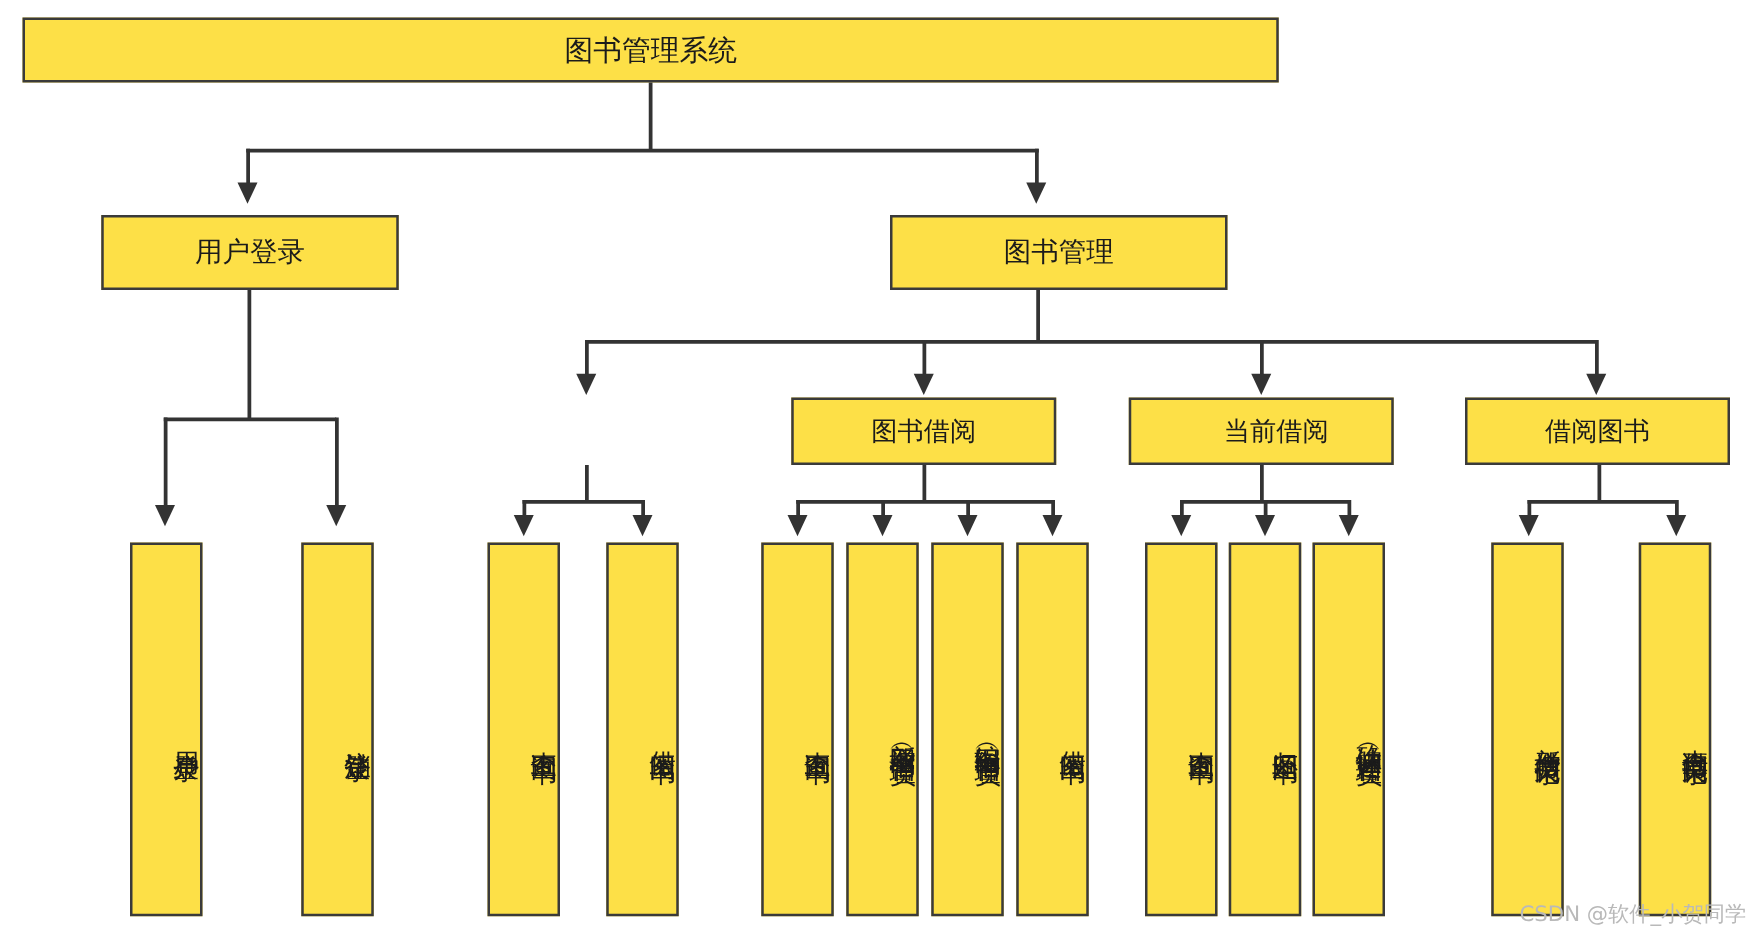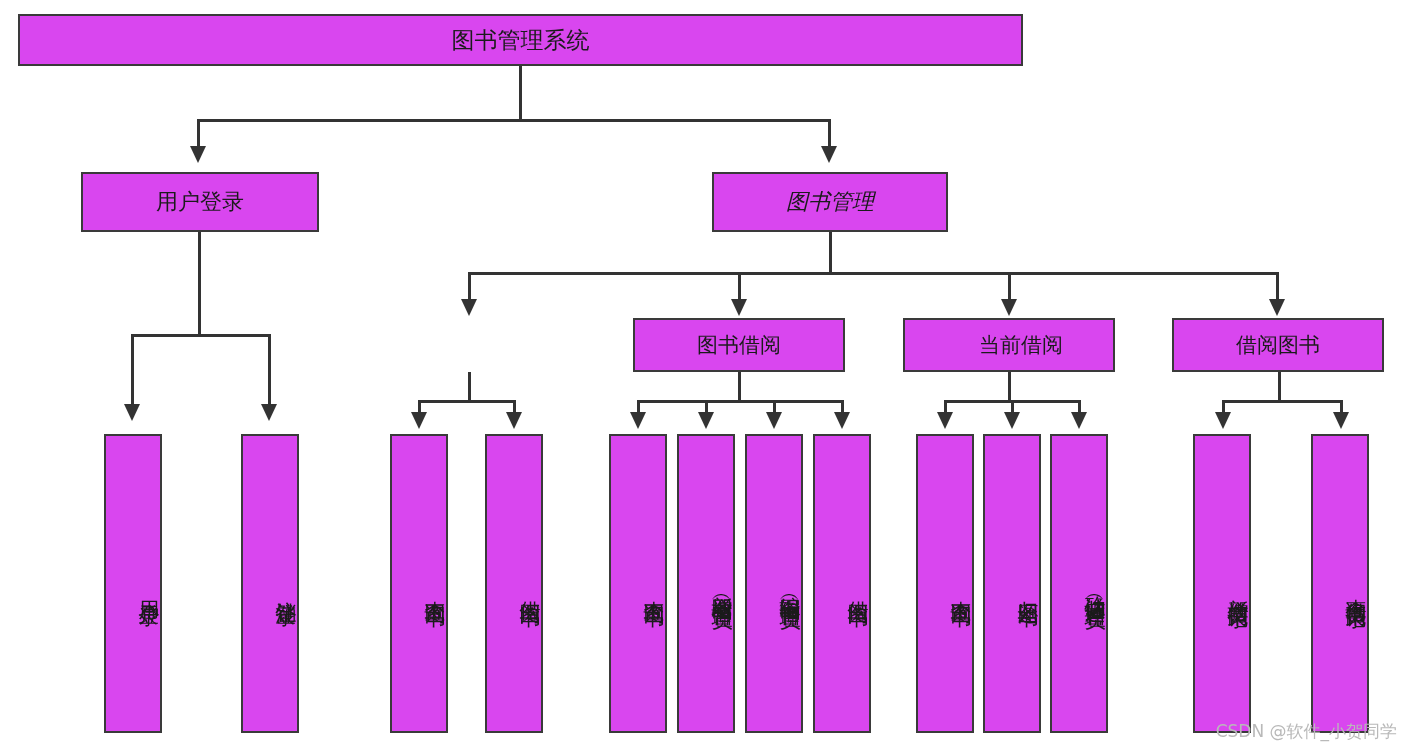--- a/index.html
+++ b/index.html
@@ -14,21 +14,21 @@
     position: relative;
     width: 1405px;
     height: 747px;
     background: #ffffff;
     overflow: hidden;
   }
   
   .node {
     position: absolute;
     box-sizing: border-box;
-    background: #d946ef;
+    background: #fde047;
     border: 2px solid #3a3a3a;
     display: flex;
     align-items: center;
     justify-content: center;
     color: #1b1b1b;
   }
   .node.root {
     font-size: 23px;
   }
   .node.lvl2 {
@@ -93,21 +93,21 @@
   <div class="conn h" style="left:197px; top:119px; width:634px; height:3px;"></div>
 
   <div class="conn v" style="left:197px; top:119px; height:30px;"></div>
   <div class="arrow" style="left:190px; top:146px;"></div>
   <div class="conn v" style="left:828px; top:119px; height:30px;"></div>
   <div class="arrow" style="left:821px; top:146px;"></div>
 
   <div class="node lvl2" style="left:81px; top:172px; width:238px; height:60px;">
     <span class="label">用户登录</span>
   </div>
-  <div class="node lvl2" style="left:712px; top:172px; width:236px; height:60px;font-style:italic;">
+  <div class="node lvl2" style="left:712px; top:172px; width:270px; height:60px;">
     <span class="label">图书管理</span>
   </div>
 
   <div class="conn v" style="left:198px; top:232px; height:104px;"></div>
   <div class="conn h" style="left:131px; top:334px; width:138px; height:3px;"></div>
   <div class="conn v" style="left:131px; top:334px; height:72px;"></div>
   <div class="arrow" style="left:124px; top:404px;"></div>
   <div class="conn v" style="left:268px; top:334px; height:72px;"></div>
   <div class="arrow" style="left:261px; top:404px;"></div>
 

